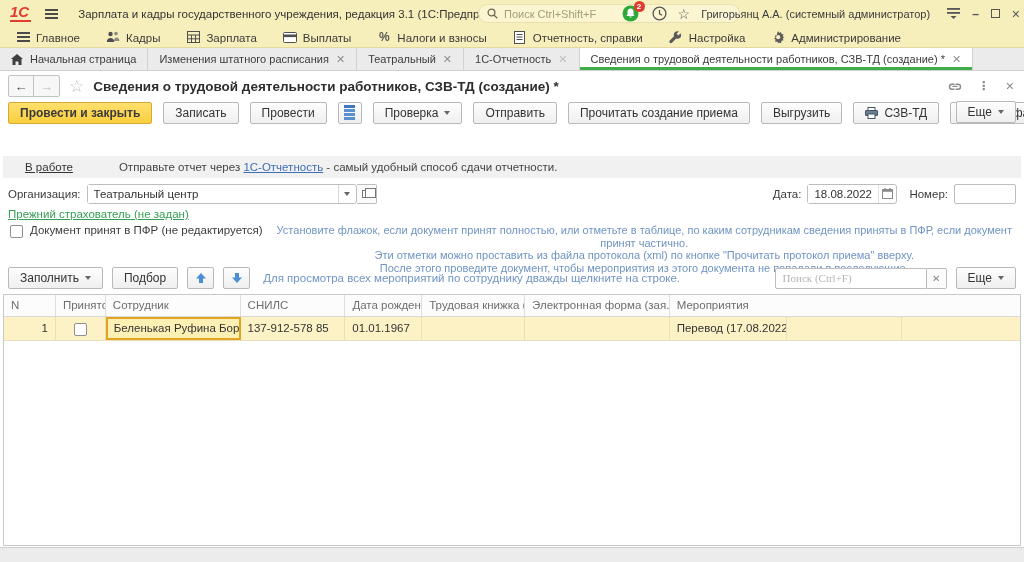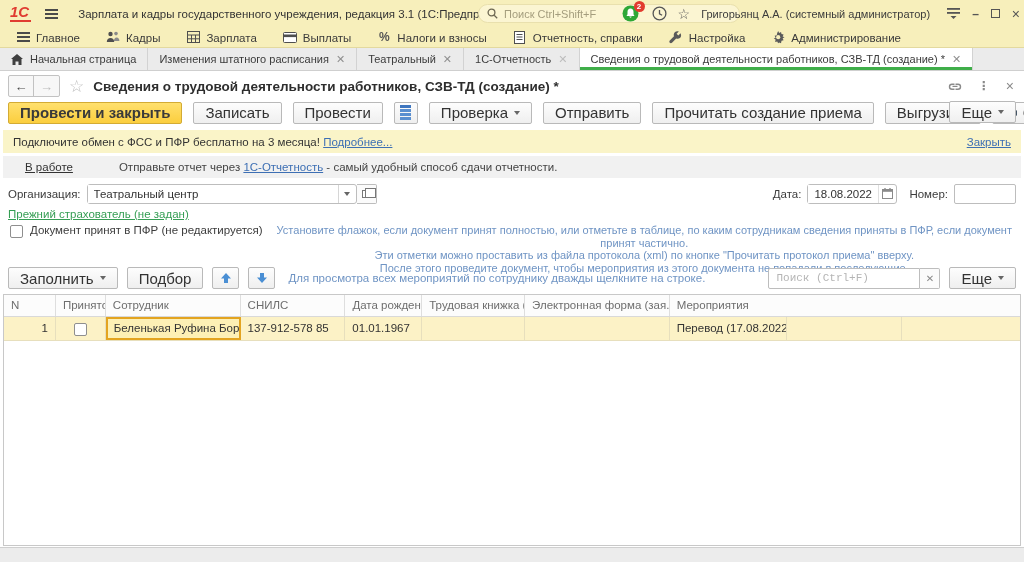--- a/index.html
+++ b/index.html
@@ -44,21 +44,21 @@
   .navbtns span { width:25px; height:20px; display:inline-flex; align-items:center; justify-content:center; font-size:13px; cursor:pointer; }
   .nav-back { color:#4a4a4a; border-right:1px solid #c2c2c2; }
   .nav-fwd { color:#bcbcbc; }
   .fav-star { color:#c0c0c0; font-size:17px; cursor:pointer; }
   .form-title { font-size:13.5px; font-weight:bold; color:#2e2e2e; white-space:nowrap; }
   .fh-right { position:absolute; top:78px; right:10px; display:flex; align-items:center; gap:16px; color:#8a8a8a; }
   .fh-right span { cursor:pointer; font-size:12px; }
 
   
   .toolbar { position:absolute; top:101px; left:8px; height:23px; display:flex; align-items:center; gap:11px; }
-  .btn { height:22px; padding:0 11px; background:linear-gradient(#fdfdfd,#efefef); border:1px solid #b9b9b9; border-radius:2px; font-size:15px; color:#333; display:inline-flex; align-items:center; gap:6px; cursor:pointer; white-space:nowrap; font-family:inherit; }
+  .btn { height:22px; padding:0 11px; background:linear-gradient(#fdfdfd,#efefef); border:1px solid #b9b9b9; border-radius:2px; font-size:12px; color:#333; display:inline-flex; align-items:center; gap:6px; cursor:pointer; white-space:nowrap; font-family:inherit; }
   .btn.primary { background:linear-gradient(#ffe06d,#fbce3e); border-color:#d3ab34; font-weight:bold; color:#3a3a3a; }
   .btn.iconbtn { width:24px; padding:0; justify-content:center; }
   .caret { width:0; height:0; border-left:3.5px solid transparent; border-right:3.5px solid transparent; border-top:4px solid #666; display:inline-block; }
   .toolbar-more { position:absolute; top:101px; right:8px; }
   .stack-icon { display:inline-flex; flex-direction:column; gap:1.5px; }
   .stack-icon i { width:11px; height:2.5px; background:#5a8fd0; display:block; }
   .stack-icon i:first-child { background:#3f76bf; }
 
   
   .notice { position:absolute; top:130px; left:3px; width:1018px; height:23px; background:#faf4c8; display:flex; align-items:center; padding:0 10px; font-size:11.5px; }
@@ -84,21 +84,21 @@
   .accept-row { position:absolute; top:224px; left:10px; width:1008px; display:flex; align-items:flex-start;text-align:center; }
   .cb { width:13px; height:13px; border:1px solid #8f8f8f; border-radius:2px; background:#fff; cursor:pointer; flex:none; margin-top:1px; }
   .accept-label { margin-left:7px; color:#3c3c3c; white-space:nowrap; cursor:pointer; }
   .hints { margin-left:8px; color:#6f94c4; font-size:11px; line-height:12.5px; }
 
   
   .tbl-toolbar { position:absolute; top:266px; left:8px; width:1008px; height:24px; display:flex; align-items:center; gap:9px; }
   .arrowbtn { width:27px; height:22px; padding:0; justify-content:center; }
   .tbl-hint { color:#6f94c4; font-size:11.5px; margin-left:4px; white-space:nowrap; }
   .tbl-search { margin-left:auto; display:flex; align-items:center; }
-  .tbl-search input { width:152px; height:21px; border:1px solid #bdbdbd; border-radius:2px 0 0 2px; font-family:Liberation Mono, monospace; font-size:11px; padding:0 7px; outline:none; color:#555; }
+  .tbl-search input { width:152px; height:21px; border:1px solid #bdbdbd; border-radius:2px 0 0 2px; font-family:Liberation Serif, serif; font-size:11px; padding:0 7px; outline:none; color:#555; }
   .tbl-search input::placeholder { color:#b5b5b5; }
   .clear-btn { width:20px; height:21px; border:1px solid #bdbdbd; border-left:none; border-radius:0 2px 2px 0; background:#fbfbfb; font-size:10px; color:#888; display:flex; align-items:center; justify-content:center; cursor:pointer; }
 
   
   .grid { position:absolute; top:294px; left:3px; width:1018px; height:252px; border:1px solid #c8c8c8; background:#fff; }
   .ghead { display:flex; height:22px; border-bottom:1px solid #d9d9d9; background:#fcfcfc; }
   .ghead .hc { padding:4px 7px; font-size:11.5px; color:#6e6e6e; border-right:1px solid #dedede; overflow:hidden; white-space:nowrap; cursor:pointer; }
   .ghead .hc:last-child { border-right:none; }
   .grow { display:flex; height:24px; background:#fcf2c6; border-bottom:1px solid #e7dfbd; }
   .grow .c { padding:5px 7px; font-size:11.5px; color:#333; border-right:1px solid #e7dfbd; overflow:hidden; white-space:nowrap; cursor:default; }
@@ -318,26 +318,20 @@
     </button>
     <button class="btn">Открыть файл</button>
   </div>
   <div class="toolbar-more">
     <button class="btn">
         <span>Еще</span>
         <span class="caret"></span>
       </button>
   </div>
 
-  <div class="notice">
-    <span>Подключите обмен с ФСС и ПФР бесплатно на 3 месяца!</span>&nbsp;
-    <span class="link">Подробнее...</span>
-    <span class="spacer"></span>
-    <span class="link">Закрыть</span>
-  </div>
 
   <div class="status">
     <span class="status-badge">В работе</span>
     <span>Отправьте отчет через</span>&nbsp;
     <span class="link">1С-Отчетность</span>&nbsp;
     <span>- самый удобный способ сдачи отчетности.</span>
   </div>
 
   <div class="org-row">
     <span class="fld-label">Организация:</span>

